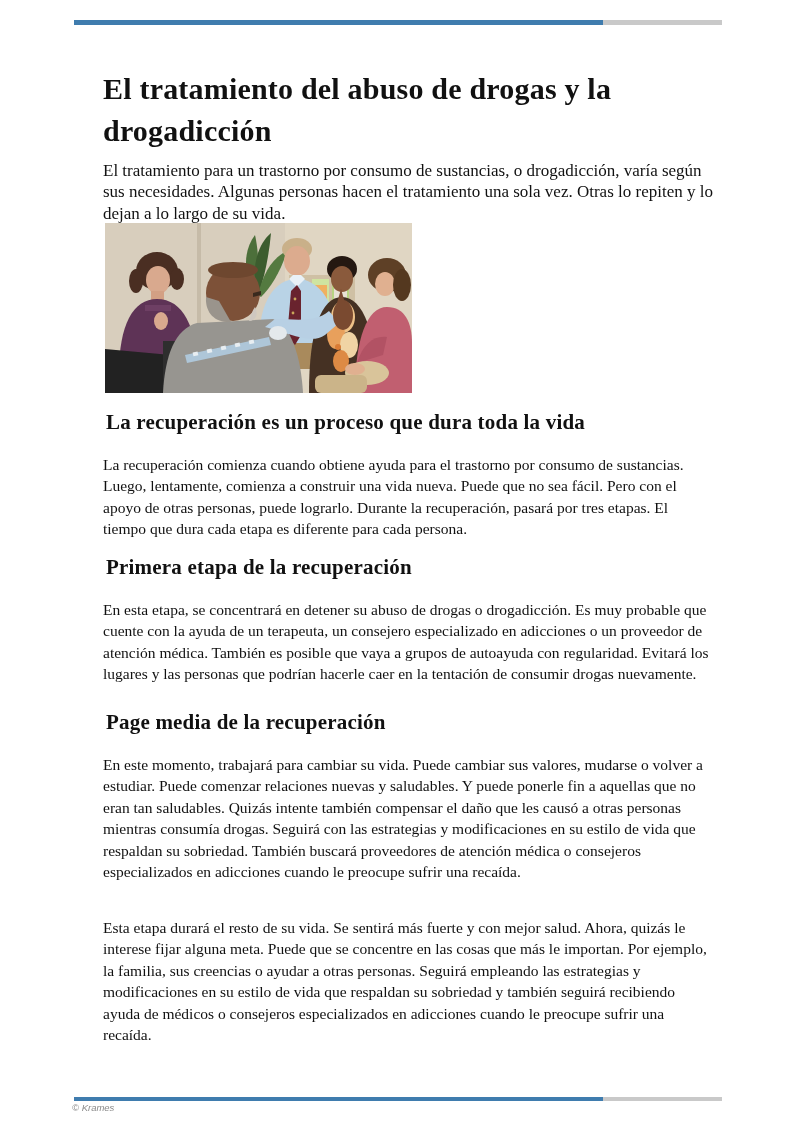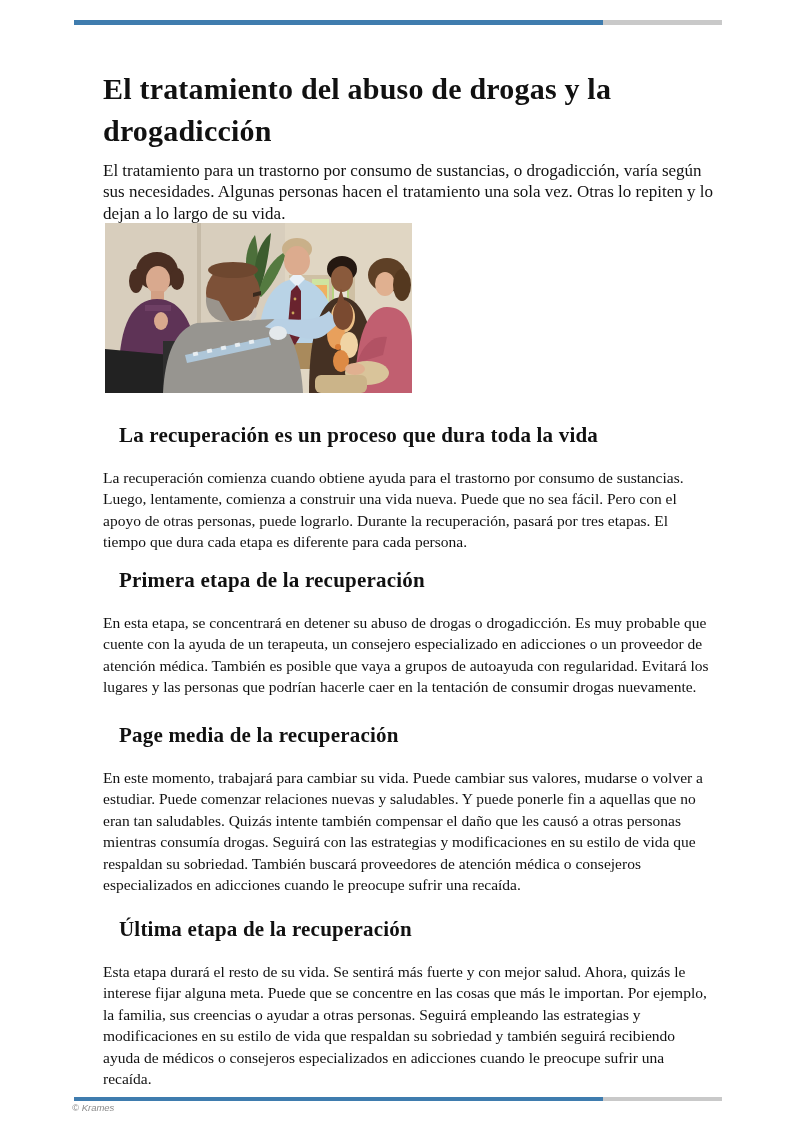--- a/index.html
+++ b/index.html
@@ -36,21 +36,21 @@
     line-height: 21.4px;
   }
   .photo {
     position: absolute;
     left: 105px; top: 223px;
     width: 307px; height: 170px;
     display: block;
   }
   .section { position: absolute; left: 103px; width: 618px; }
   .section h2 {
-    margin: 16px;
+    margin: 3px;
     font-size: 21px;
     font-weight: bold;
     line-height: 28px;
     letter-spacing: 0.2px;
   }
   .section p {
     margin: 18px 11px 0 0;
     font-size: 15.5px;
     line-height: 21.4px;
   }
@@ -193,21 +193,20 @@
     <h2>Primera etapa de la recuperación</h2>
     <p>En esta etapa, se concentrará en detener su abuso de drogas o drogadicción. Es muy probable que cuente con la ayuda de un terapeuta, un consejero especializado en adicciones o un proveedor de atención médica. También es posible que vaya a grupos de autoayuda con regularidad. Evitará los lugares y las personas que podrían hacerle caer en la tentación de consumir drogas nuevamente.</p>
   </div>
 
   <div class="section sec-2">
     <h2>Page media de la recuperación</h2>
     <p>En este momento, trabajará para cambiar su vida. Puede cambiar sus valores, mudarse o volver a estudiar. Puede comenzar relaciones nuevas y saludables. Y puede ponerle fin a aquellas que no eran tan saludables. Quizás intente también compensar el daño que les causó a otras personas mientras consumía drogas. Seguirá con las estrategias y modificaciones en su estilo de vida que respaldan su sobriedad. También buscará proveedores de atención médica o consejeros especializados en adicciones cuando le preocupe sufrir una recaída.</p>
   </div>
 
   <div class="section sec-3">
-    <h2>Última etapa de la recuperación</h2>
     <p>Esta etapa durará el resto de su vida. Se sentirá más fuerte y con mejor salud. Ahora, quizás le interese fijar alguna meta. Puede que se concentre en las cosas que más le importan. Por ejemplo, la familia, sus creencias o ayudar a otras personas. Seguirá empleando las estrategias y modificaciones en su estilo de vida que respaldan su sobriedad y también seguirá recibiendo ayuda de médicos o consejeros especializados en adicciones cuando le preocupe sufrir una recaída.</p>
   </div>
 
   <div class="rule rule-footer">
     <div class="seg-blue"></div>
     <div class="seg-gray"></div>
   </div>
 
   <div class="footer-text footer-copyright">© Krames</div>
   <div class="footer-text footer-page">Page 1 of 2</div>

